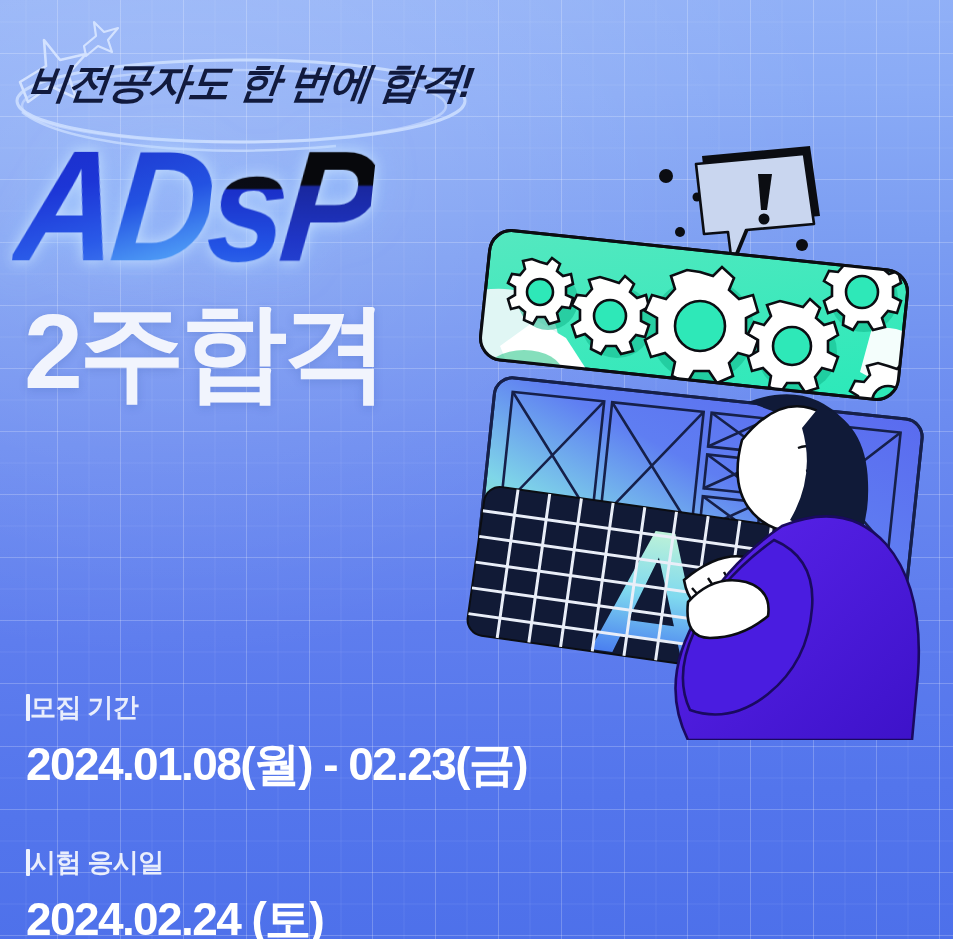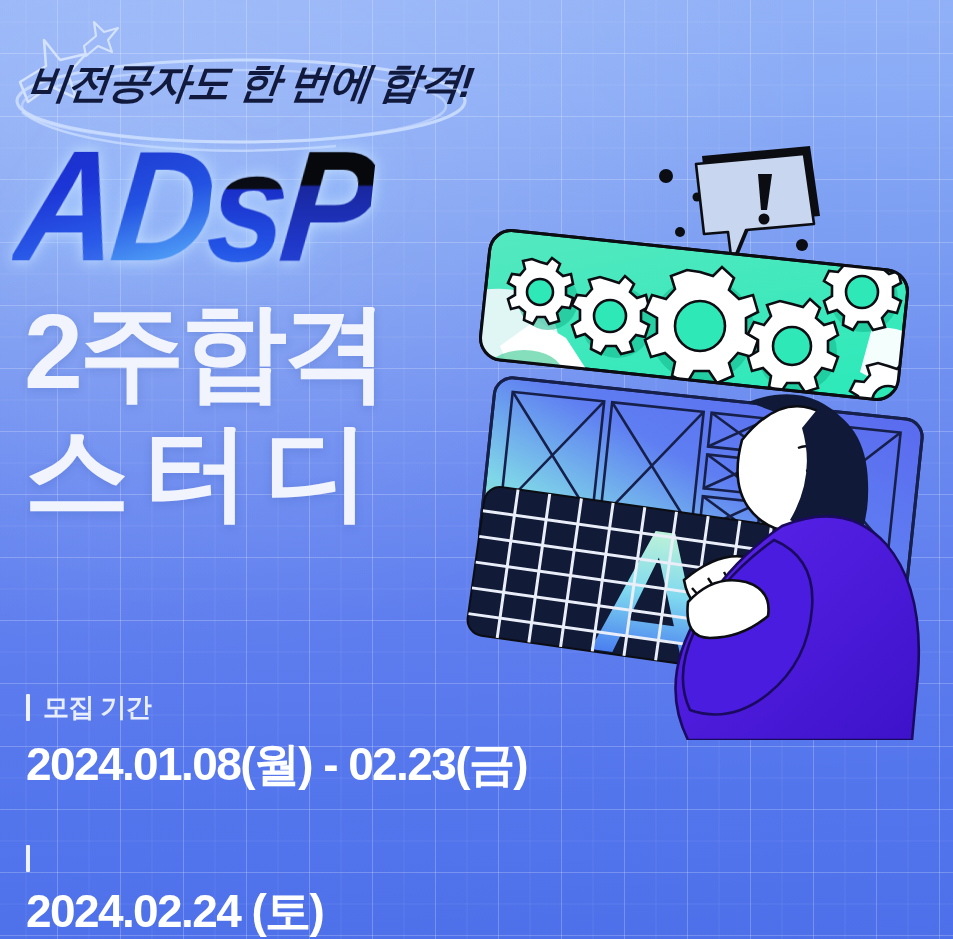--- a/index.html
+++ b/index.html
@@ -94,21 +94,21 @@
     text-shadow:0 2px 10px rgba(30,60,150,.18);
   }
   .headline div+div{margin-top:16px;}
   .headline .sp{letter-spacing:14px;}
 
   
   .info{position:absolute;left:26px;}
   .info.first{top:690px;}
   .info.second{top:845px;}
   .info .lab{
-    display:flex;align-items:center;gap:13px;
+    display:flex;align-items:center;
     color:#e9eefc;font-size:26px;font-weight:600;letter-spacing:-.6px;
   }
   .info .bar{display:block;width:4px;height:27px;background:#eef2fe;border-radius:1px;}
   .info .val{
     margin-top:9px;
     color:#ffffff;font-size:46px;font-weight:700;letter-spacing:-1.6px;
     white-space:nowrap;
   }
 
   
@@ -136,34 +136,34 @@
     </svg>
     <div class="tagline">비전공자도 한 번에 합격!</div>
   </div>
 
   <div class="adsp">
     <span class="ga">A</span><span class="gd">D</span><span class="gs">s</span><span class="gp">P</span>
   </div>
 
   <div class="headline">
     <div>2주합격</div>
-    <div class="sp">스터디</div>
   </div>
 
   <div class="info first">
     <div class="lab">
       <span class="bar"></span>
       <span>모집 기간</span>
     </div>
     <div class="val">2024.01.08(월) - 02.23(금)</div>
   </div>
 
   <div class="info second">
     <div class="lab">
       <span class="bar"></span>
+      <span>시험 응시일</span>
     </div>
     <div class="val">2024.02.24 (토)</div>
   </div>
 
   <svg class="illu" viewBox="0 0 510 600">
     <defs>
       <linearGradient id="gearG" x1="0" y1="0" x2="1" y2="1">
         <stop offset="0" stop-color="#55e8c0"></stop>
         <stop offset="35" stop-color="#2ae9b9"></stop>
         <stop offset="1" stop-color="#14e4ae"></stop>

